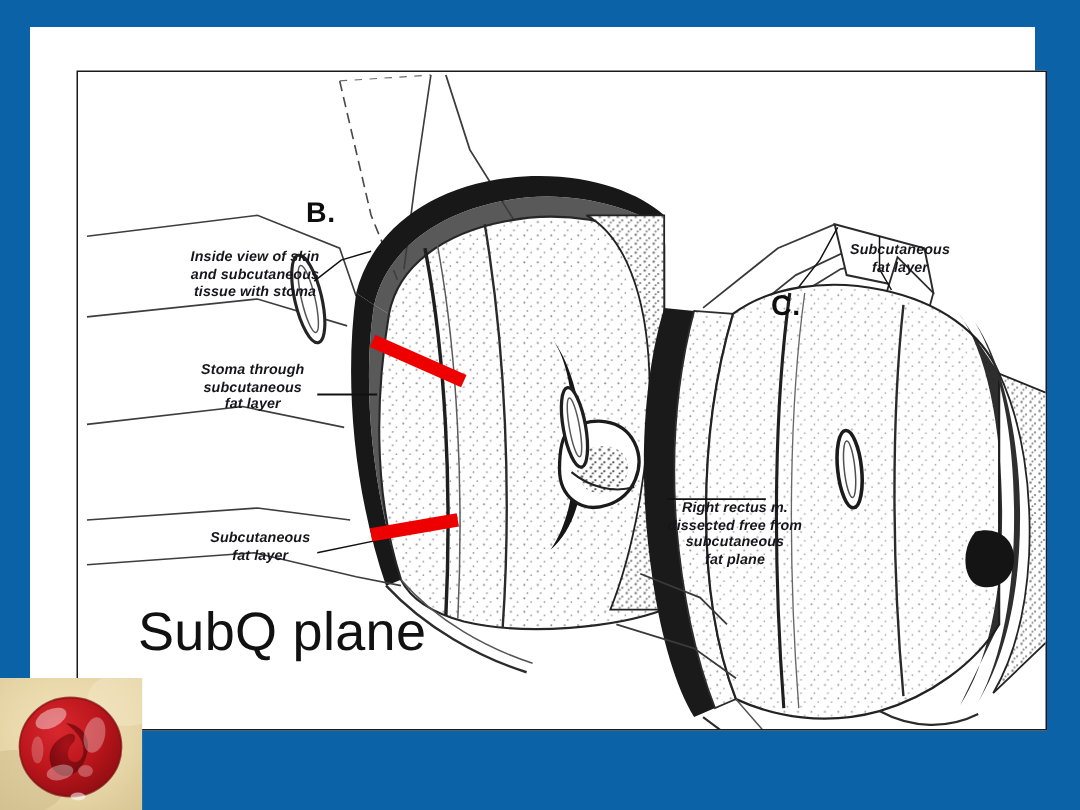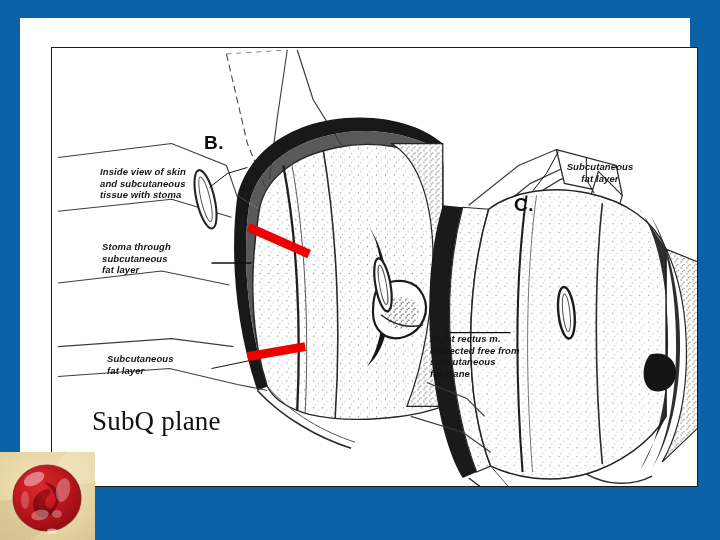--- a/index.html
+++ b/index.html
@@ -62,36 +62,36 @@
     position: absolute;
     font-family: "Liberation Sans", sans-serif;
     font-style: italic;
     font-weight: bold;
     font-size: 9.5px;
     line-height: 11.5px;
     color: #16161a;
     letter-spacing: 0.1px;
     white-space: pre-line;
   }
-  .callout.right-align { text-align: left; }
+  .callout.right-align { text-align: center; }
   .callout.center-align { text-align: center; }
 
   #callout-inside-view { left: 48px;  top: 118px; width: 140px; }
   #callout-stoma-through { left: 50px; top: 193px; width: 133px; font-style: italic; }
   #callout-subq-fat-b { left: 55px;  top: 305px; width: 133px; }
   #callout-subq-fat-c { left: 498px; top: 113px; width: 100px; }
   #callout-right-rectus { left: 378px; top: 285px; width: 120px; }
 
   
   #slide-title {
     position: absolute;
     left: 72px;
     top: 387px;
-    font-family: Liberation Serif, serif;
-    font-size: 27px;
+    font-family: Liberation Sans, sans-serif;
+    font-size: 36px;
     line-height: 32px;
     color: #111111;
     letter-spacing: 0.2px;
   }
 
   
   #stoma-photo {
     position: absolute;
     left: 0px;
     top: 452px;

